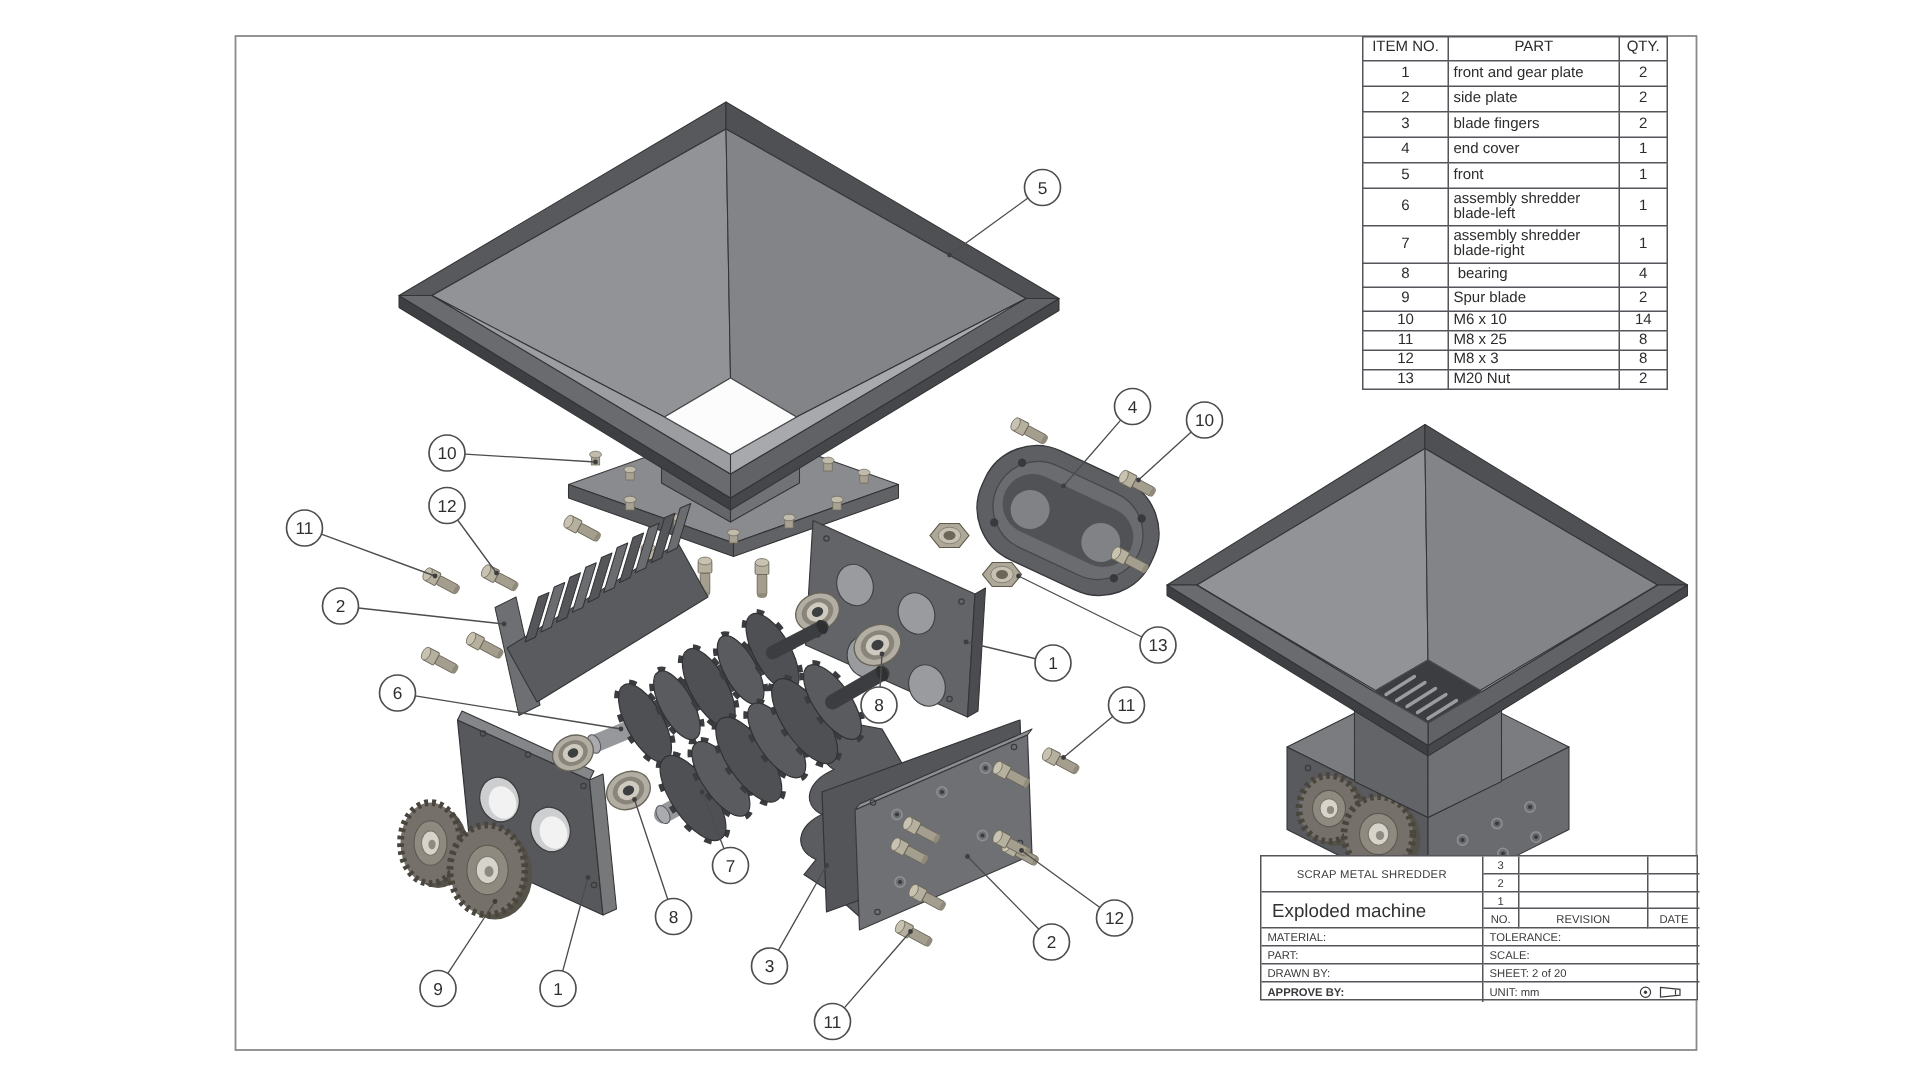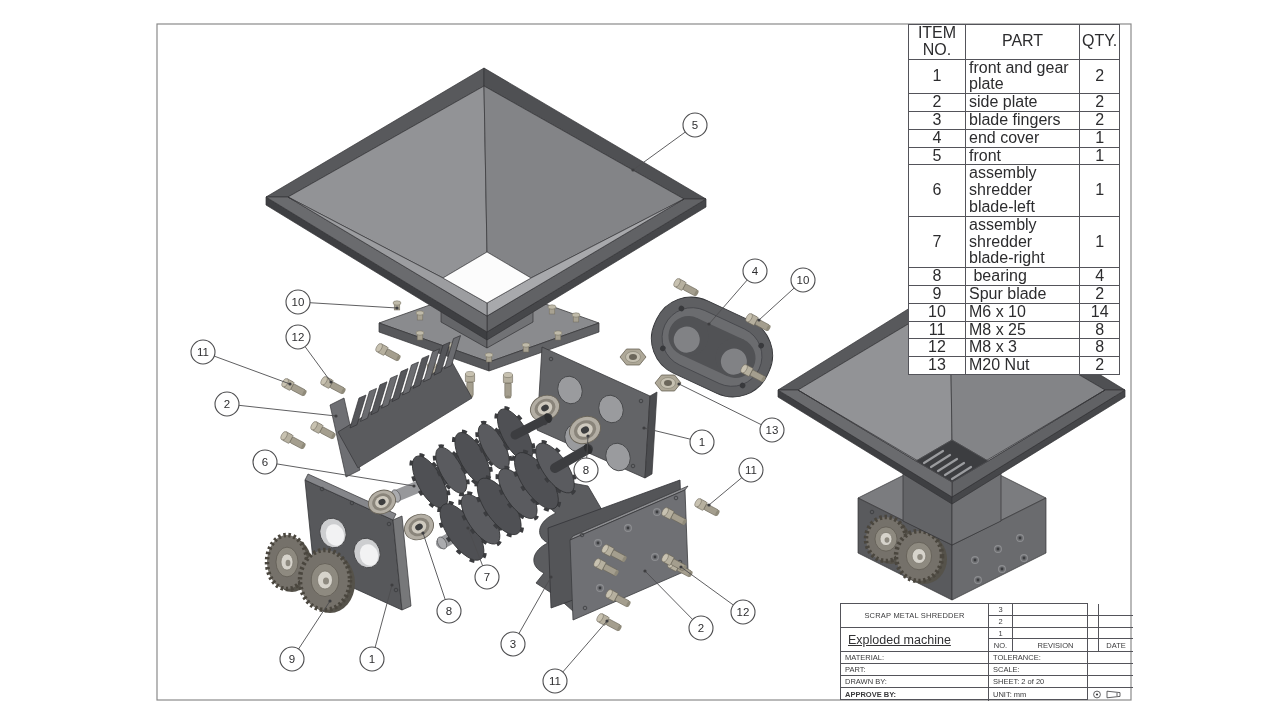--- a/index.html
+++ b/index.html
@@ -3,43 +3,43 @@
 <meta charset="utf-8">
 <style>
   * { margin:0; padding:0; box-sizing:border-box; }
   html,body { background:#ffffff; width:1280px; height:720px; overflow:hidden;
               font-family:"Liberation Sans", sans-serif; }
   #page { position:relative; width:1280px; height:720px; background:#ffffff; }
   #drawing { position:absolute; left:0; top:0; }
 
   
   #bom { position:absolute; left:908px; top:24px; border-collapse:collapse;
-         font-size:16px; color:#2c2c2e; background:#fff; }
+         font-size:10px; color:#2c2c2e; background:#fff; }
   #bom td, #bom th { border:1px solid #54545a; padding:0 2px; font-weight:normal;
                      white-space:pre-wrap; line-height:1.05; vertical-align:middle; }
   #bom col.c-item { width:57px; } #bom col.c-part { width:114px; } #bom col.c-qty { width:32px; }
   #bom .item, #bom .qty, #bom th { text-align:center; }
   #bom .part { text-align:left; padding-left:3px; }
   #bom tr { height:17px; }
   #bom tr.hdr { height:16px; }
   #bom tr:nth-child(7), #bom tr:nth-child(8) { height:25px; }
   #bom tr:nth-child(9), #bom tr:nth-child(10) { height:16px; }
   #bom tr:nth-child(11), #bom tr:nth-child(12),
   #bom tr:nth-child(13), #bom tr:nth-child(14) { height:13px; }
 
   
-  #tblock { position:absolute; left:840px; top:603px; width:248px; height:97px;
+  #tblock { position:absolute; left:840px; top:570px; width:292px; height:97px;
             border:1px solid #54545a; font-size:7.5px; color:#3a3a3c; background:#fff; }
   #tblock .cell { position:absolute; border-right:1px solid #54545a;
                   border-bottom:1px solid #54545a; display:flex; align-items:center;
                   padding-left:4px; overflow:hidden; }
   #tblock .noR { border-right:none; } #tblock .noB { border-bottom:none; }
   #tblock .ctr { justify-content:center; padding-left:0; }
   .company-cell { font-size:7.5px; letter-spacing:.2px; }
-  .title-cell  { font-size:12.5px; color:#323234;text-decoration:underline; }
+  .title-cell  { font-size:12.5px; color:#323234; }
   #proj-icon { position:absolute; right:3px; top:2px; }
 </style>
 </head>
 <body>
 
 <div id="page">
 
   <svg id="drawing" width="1280" height="720" viewBox="0 0 1280 720">
     <rect x="157" y="24" width="974" height="676" fill="none" stroke="#8a8a8a" stroke-width="1.2"></rect>
     <g id="g-exploded">

